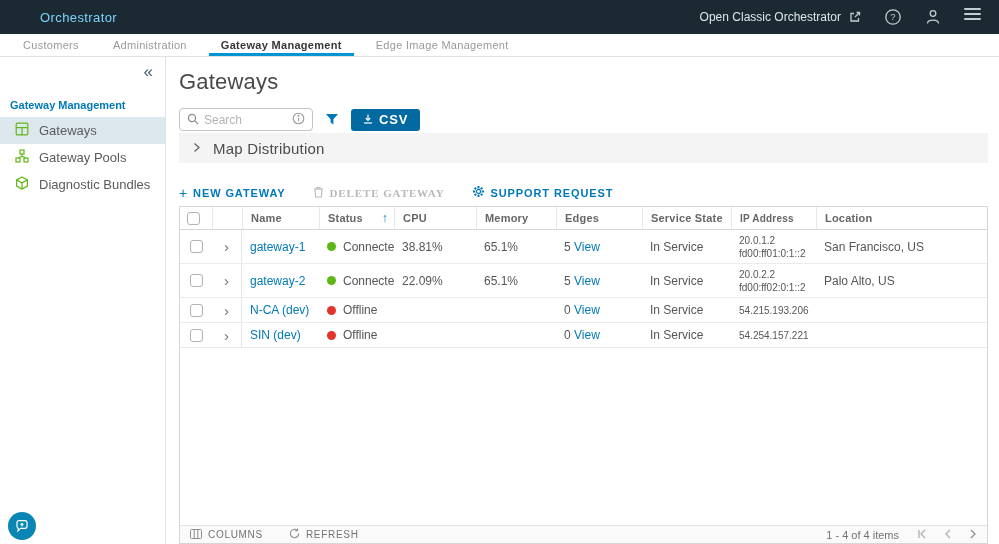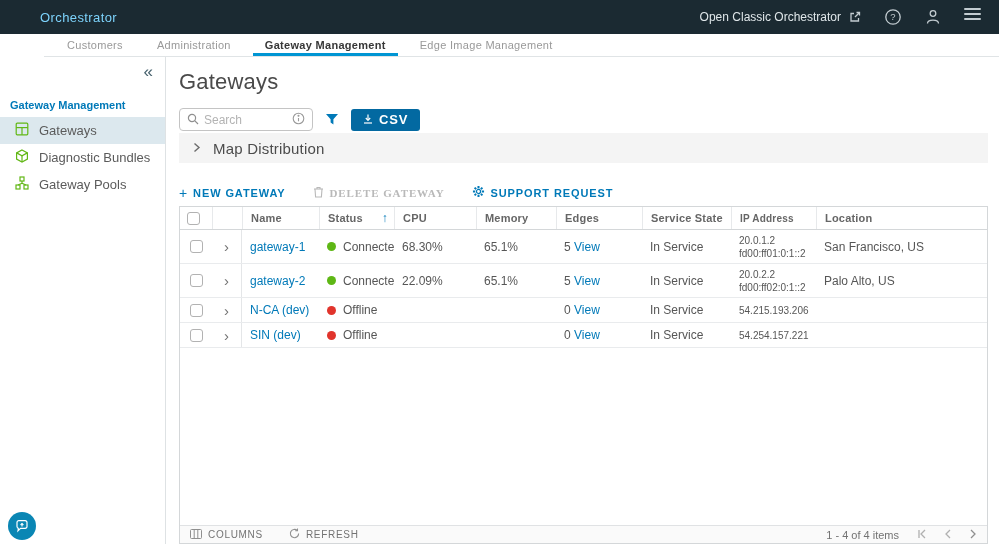--- a/index.html
+++ b/index.html
@@ -9,21 +9,21 @@
   
   .topbar{height:34px;background:#1b2a32;display:flex;align-items:center;}
   .topbar-title{margin-left:40px;font-size:13px;letter-spacing:.4px;color:#7dd3fc;}
   .topbar-right{margin-left:auto;display:flex;gap:22px;margin-right:18px;color:#c3ccd1;}
   .classic-link{font-size:12px;display:flex;align-items:center;gap:7px;color:#dfe6e9;cursor:pointer;background:none;border:0;font-family:inherit;}
   .tb-icon{display:flex;align-items:center;cursor:pointer;}
   .hamburger{display:flex;flex-direction:column;gap:3px;cursor:pointer;}
   .hamburger span{display:block;width:17px;height:2px;background:#c3ccd1;border-radius:1px;}
 
   
-  .tabbar{height:23px;border-bottom:1px solid #e0e4e6;display:flex;padding-left:6px;background:#fff;margin-left:44px;}
+  .tabbar{height:23px;border-bottom:1px solid #e0e4e6;display:flex;padding-left:6px;background:#fff;}
   .tab{font-size:11px;color:#999;padding:0 17px;display:flex;align-items:center;letter-spacing:.3px;position:relative;cursor:pointer;white-space:nowrap;}
   .tab.active{color:#373737;font-weight:700;}
   .tab.active::after{content:"";position:absolute;left:5px;right:5px;bottom:0;height:3px;background:#0095d3;}
 
   
   .layout{display:flex;height:487px;}
 
   
   .sidebar{width:166px;border-right:1px solid #dee2e4;position:relative;flex-shrink:0;}
   .collapse-btn{position:absolute;top:6px;right:12px;font-size:17px;color:#45606c;cursor:pointer;line-height:1;background:none;border:0;font-family:inherit;}
@@ -142,38 +142,38 @@
           <path d="M1.2 5.6 H12.8"></path>
             <path d="M7 5.6 V12.8"></path>
         </svg>
       </span>
       <span>Gateways</span>
     </div>
 
     <div class="side-item">
       <span>
         <svg width="14" height="14" viewBox="0 0 14 14" fill="none" stroke="#61b715" stroke-width="1.2">
-          <path d="M7 1 L12.4 3.9 V10.1 L7 13 L1.6 10.1 V3.9 Z"></path>
-          <path d="M1.6 3.9 L7 6.8 L12.4 3.9"></path>
-            <path d="M7 6.8 V13"></path>
-        </svg>
-      </span>
-      <span>Diagnostic Bundles</span>
-    </div>
-
-    <div class="side-item">
-      <span>
-        <svg width="14" height="14" viewBox="0 0 14 14" fill="none" stroke="#61b715" stroke-width="1.2">
           <rect x="5" y="1" width="4" height="4"></rect>
             <rect x="1" y="9" width="4" height="4"></rect>
             <rect x="9" y="9" width="4" height="4"></rect>
           <path d="M7 5 V7.2 M7 7.2 L3 9 M7 7.2 L11 9"></path>
         </svg>
       </span>
       <span>Gateway Pools</span>
+    </div>
+
+    <div class="side-item">
+      <span>
+        <svg width="14" height="14" viewBox="0 0 14 14" fill="none" stroke="#61b715" stroke-width="1.2">
+          <path d="M7 1 L12.4 3.9 V10.1 L7 13 L1.6 10.1 V3.9 Z"></path>
+          <path d="M1.6 3.9 L7 6.8 L12.4 3.9"></path>
+            <path d="M7 6.8 V13"></path>
+        </svg>
+      </span>
+      <span>Diagnostic Bundles</span>
     </div>
   </aside>
 
   <main>
     <h1 class="page-title">Gateways</h1>
 
     <div class="toolbar">
       <div class="search">
         <span>
           <svg width="12" height="12" viewBox="0 0 12 12" fill="none" stroke="#8f8f8f" stroke-width="1.2">
@@ -285,21 +285,21 @@
         <div class="bc c-exp">
             <span class="row-chevron">›</span>
           </div>
         <div class="bc c-name">
             <a class="link">gateway-1</a>
           </div>
         <div class="bc c-status">
             <span class="dot" style="background: rgb(94, 183, 21);"></span>
             <span>Connected</span>
           </div>
-        <div class="bc c-cpu">68.30%</div>
+        <div class="bc c-cpu">38.81%</div>
         <div class="bc c-mem">65.1%</div>
         <div class="bc c-edges"><span>5</span>&nbsp;<a class="link">View</a></div>
         <div class="bc c-svc">In Service</div>
         <div class="bc c-ip">
             <span>20.0.1.2</span>
             <span>fd00:ff01:0:1::2</span>
           </div>
         <div class="bc c-loc">San Francisco, US</div>
       </div>
 

